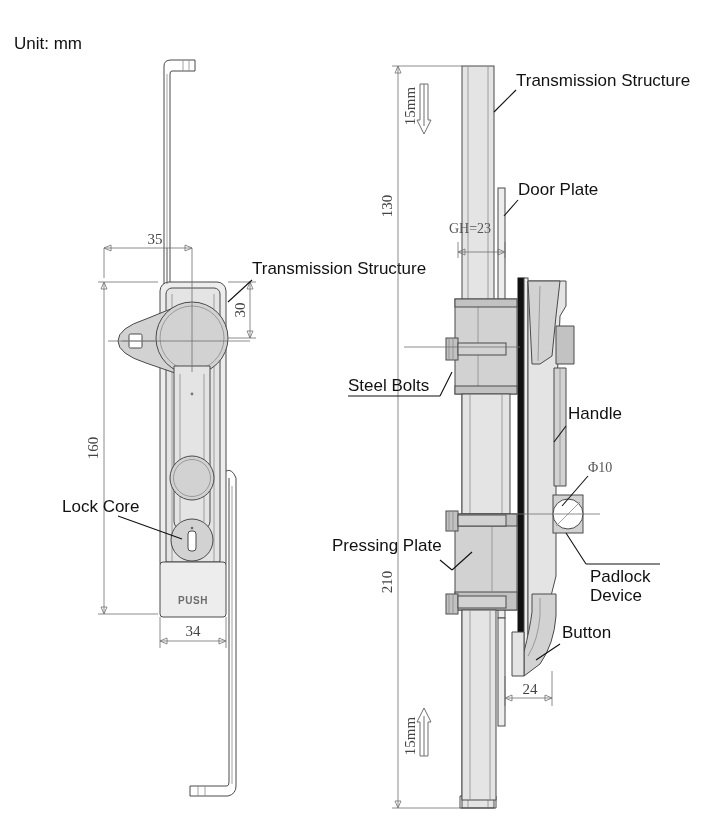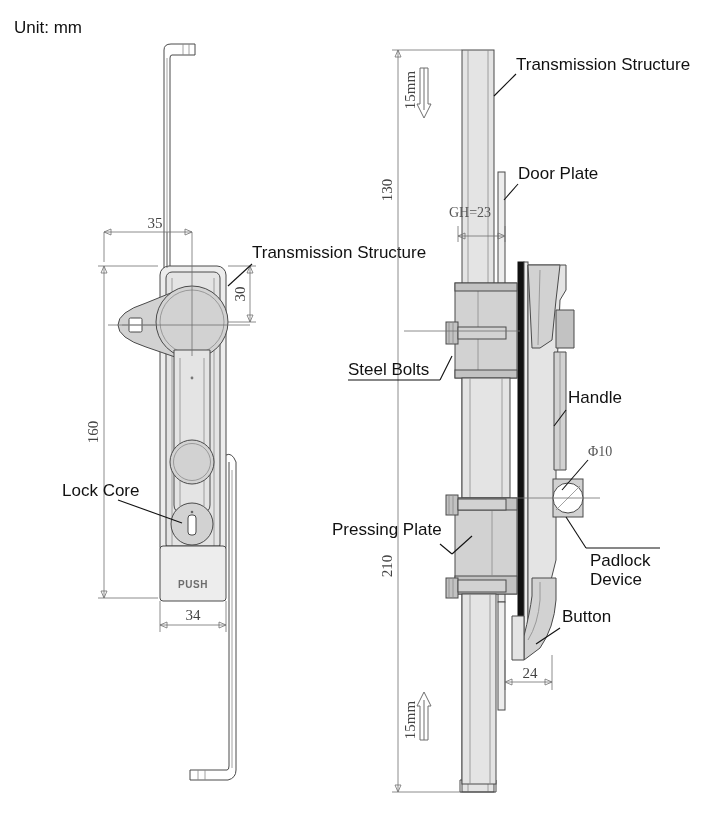--- a/index.html
+++ b/index.html
@@ -3,21 +3,21 @@
 <meta charset="utf-8">
 <style>
   html,body{margin:0;padding:0;background:#ffffff;}
   body{
     width:720px;height:828px;
     font-family:"Liberation Sans", sans-serif;
     color:#1a1a1a;
     overflow:hidden;
     position:relative;
   }
-  #stage{position:absolute;left:0;top:0;width:720px;height:672px;text-align:right;}
+  #stage{position:absolute;left:0;top:16px;width:720px;height:672px;text-align:right;}
   svg{display:block;}
   .lbl{font-family:"Liberation Sans",sans-serif;font-size:17px;fill:#111;}
   .unit{font-family:"Liberation Sans",sans-serif;font-size:17px;fill:#111;}
   .dim{font-family:"Liberation Serif",serif;font-size:15px;fill:#444;}
   .dimv{font-family:"Liberation Serif",serif;font-size:15px;fill:#444;}
   .gh{font-family:"Liberation Serif",serif;font-size:14px;fill:#555;}
   .push{font-family:"Liberation Sans",sans-serif;font-size:10px;font-weight:bold;fill:#6d6d6d;letter-spacing:.5px;}
   .ln{stroke:#4a4a4a;stroke-width:1;fill:none;}
   .thin{stroke:#8a8a8a;stroke-width:.8;fill:none;}
   .dimline{stroke:#707070;stroke-width:.8;fill:none;}

